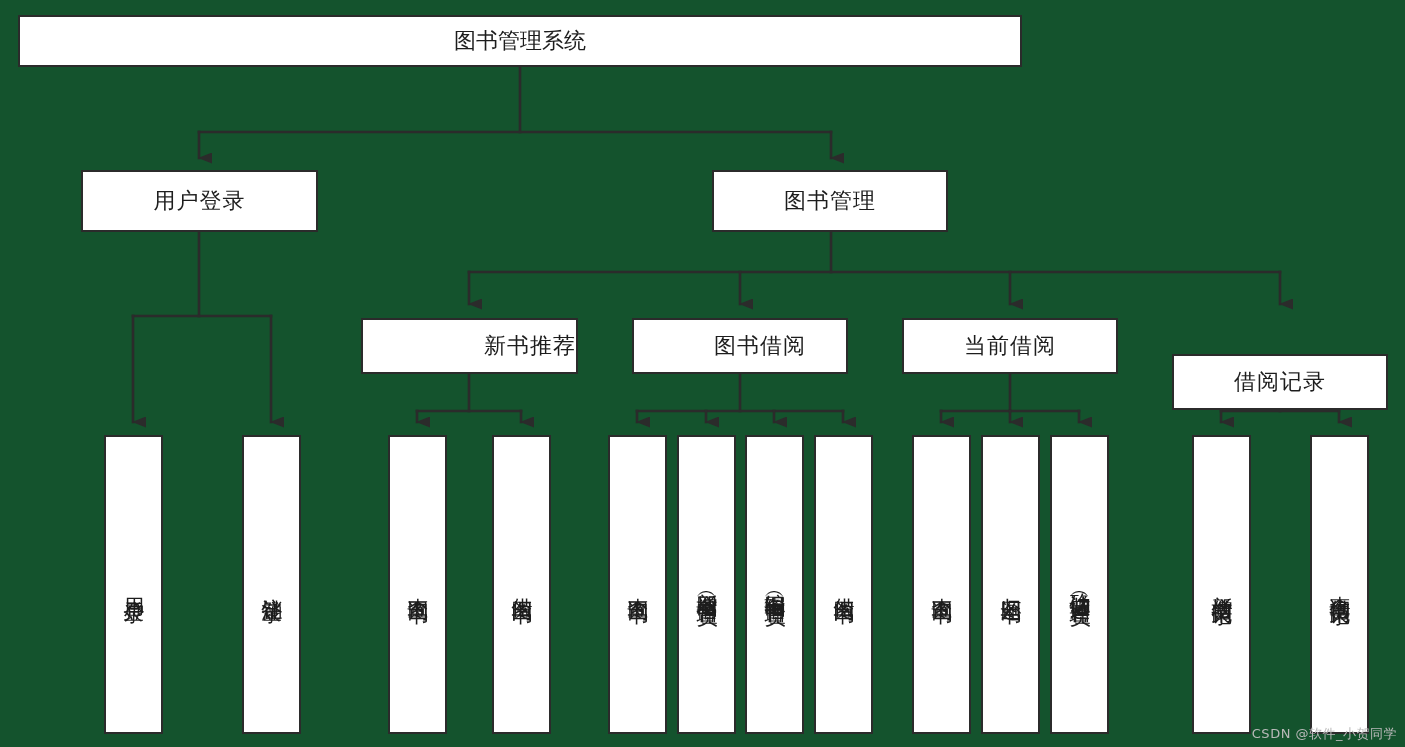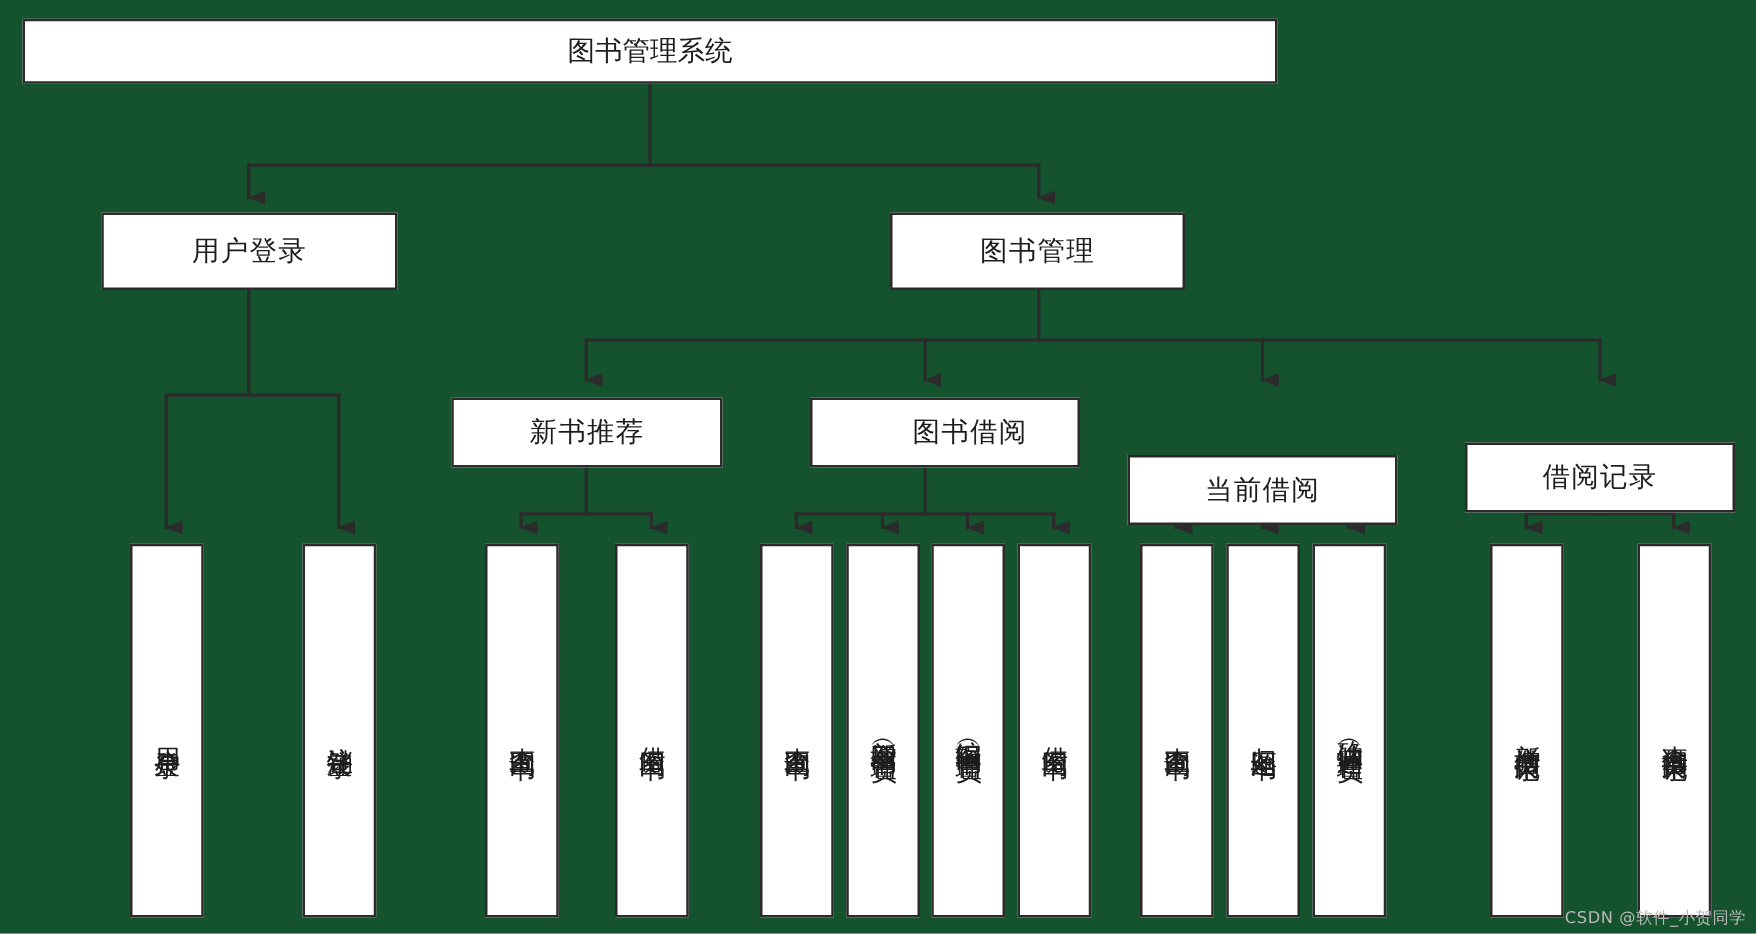--- a/index.html
+++ b/index.html
@@ -130,29 +130,29 @@
   </div>
 
   <div class="node h" style="left:81px; top:170px; width:237px; height:62px;">
     <span class="htext">用户登录</span>
   </div>
 
   <div class="node h" style="left:712px; top:170px; width:236px; height:62px;">
     <span class="htext">图书管理</span>
   </div>
 
-  <div class="node h" style="left:361px; top:318px; width:217px; height:56px;">
+  <div class="node h" style="left:361px; top:318px; width:217px; height:56px;justify-content:flex-end;">
     <span class="htext">新书推荐</span>
   </div>
 
-  <div class="node h" style="left:648px; top:318px; width:216px; height:56px;padding-left:40px;">
+  <div class="node h" style="left:632px; top:318px; width:216px; height:56px;padding-left:40px;">
     <span class="htext">图书借阅</span>
   </div>
 
-  <div class="node h" style="left:902px; top:318px; width:216px; height:56px;margin-top:46px;">
+  <div class="node h" style="left:902px; top:318px; width:216px; height:56px;">
     <span class="htext">当前借阅</span>
   </div>
 
   <div class="node h" style="left:1172px; top:318px; width:216px; height:56px;margin-top:36px;">
     <span class="htext">借阅记录</span>
   </div>
 
   <div class="node v" style="left:104px; top:435px; width:59px; height:299px;">
     <span class="vtext">用户登录</span>
   </div>

